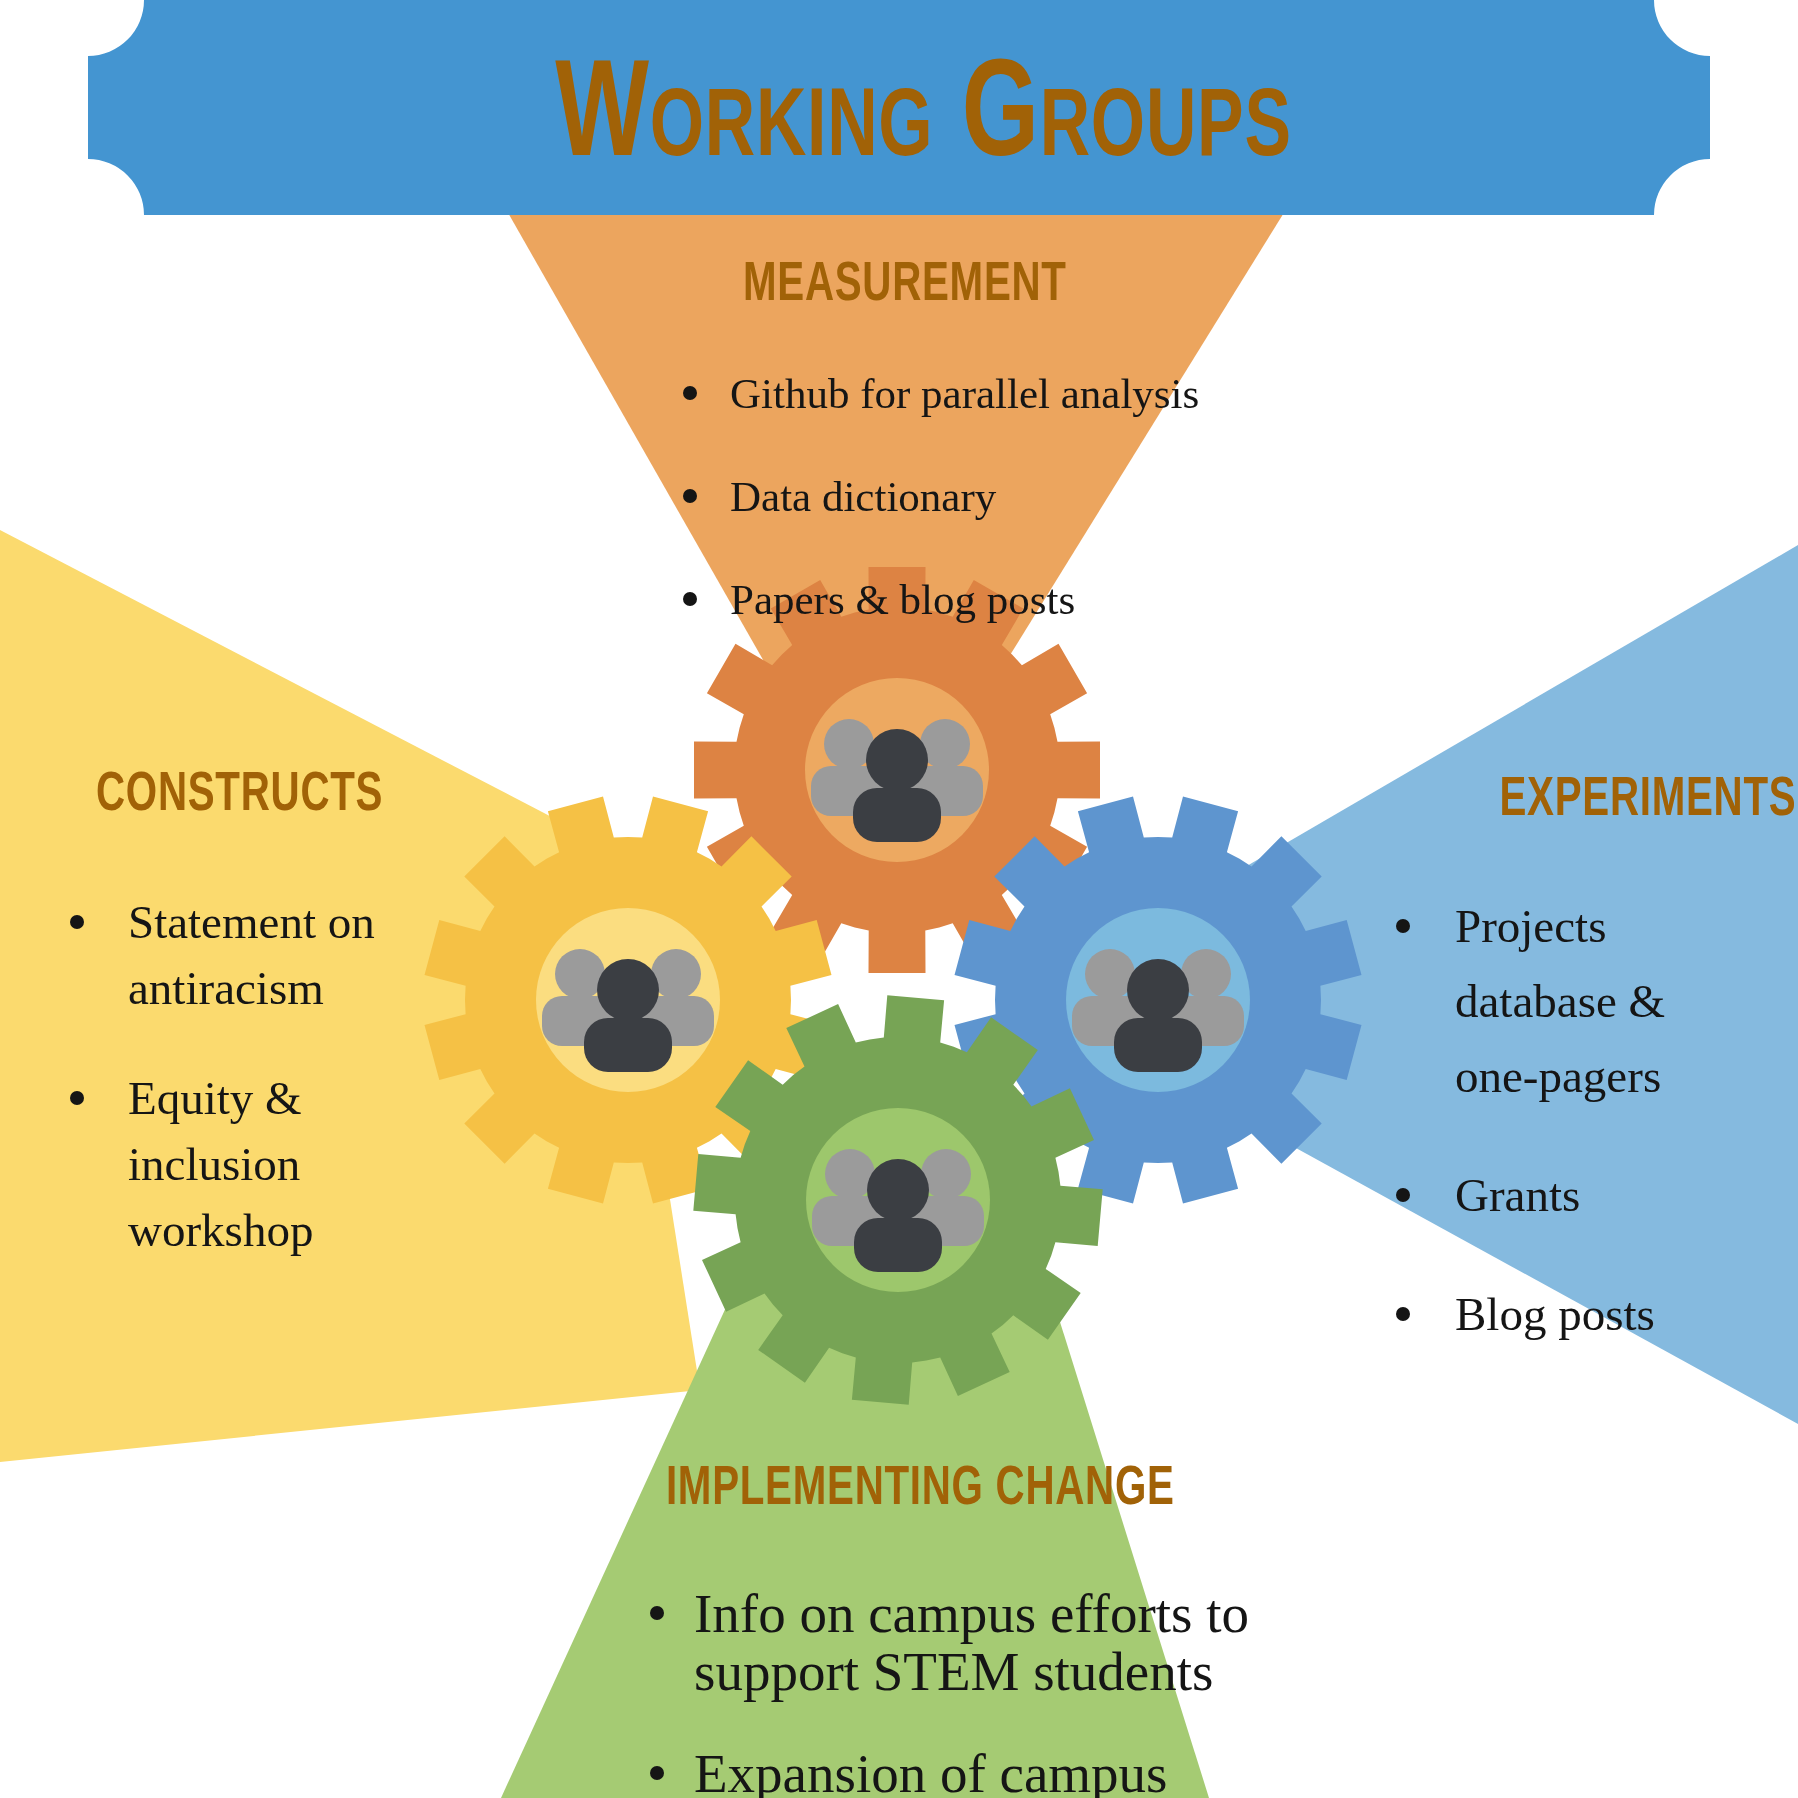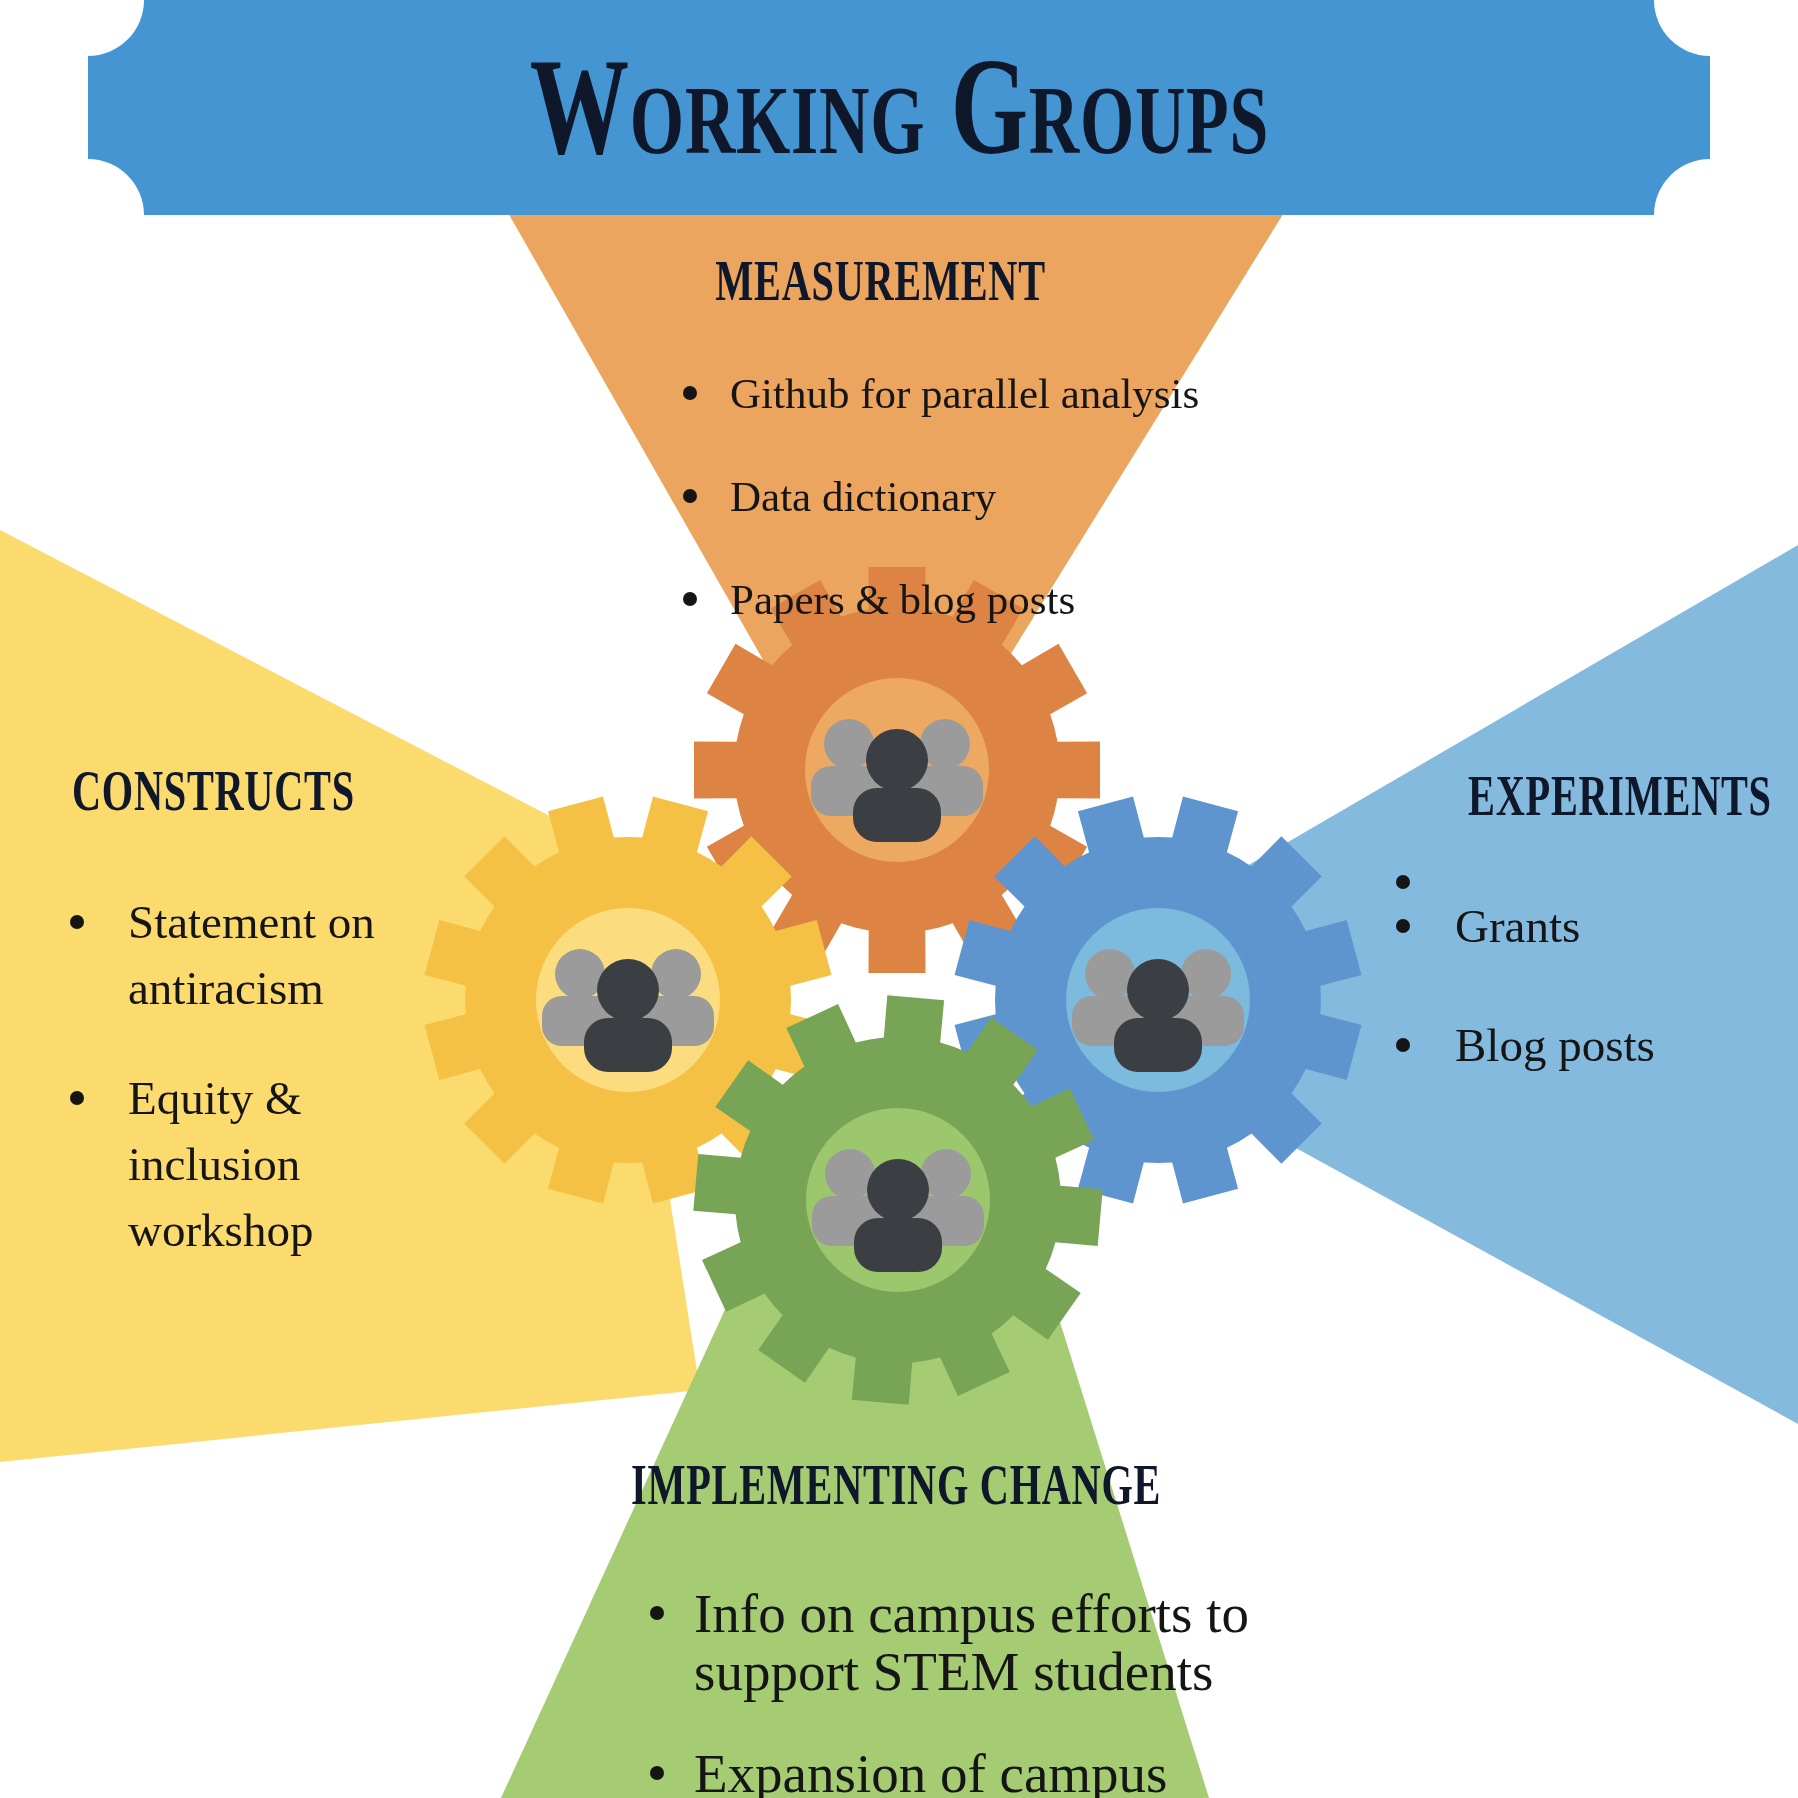--- a/index.html
+++ b/index.html
@@ -7,24 +7,25 @@
     position:relative;
     width:1798px;height:1798px;
     background:#ffffff;
     overflow:hidden;
     font-family:"Liberation Serif","DejaVu Serif",serif;
     color:#151515;
   }
   #art{position:absolute;left:0;top:0;width:1798px;height:1798px;}
   .abs{position:absolute;}
   .cond{
-    font-family:Liberation Serif, serif;
+    font-family:Liberation Sans, sans-serif;
     font-weight:800;
-    color:#0f172a;
+    color:#a16207;
     white-space:nowrap;
+    padding-left:24px;
   }
   .cond .sq{display:inline-block;transform:scaleX(0.72);letter-spacing:1px;}
   .center{text-align:center;}
   .center .sq{transform-origin:50% 50%;}
   .leftal .sq{transform-origin:0 50%;}
   .rightal{text-align:right;}
   .rightal .sq{transform-origin:100% 50%;}
   #title{
     left:88px;top:32px;width:1622px;
     font-size:138px;line-height:150px;
@@ -137,20 +138,21 @@
       <span class="bt">Equity &amp; inclusion workshop</span>
     </li>
   </ul>
 
   <div class="abs cond rightal h-section" style="left:1098px;top:767px;width:674px;">
     <span class="sq">EXPERIMENTS</span>
   </div>
   <ul id="list-experiments" class="abs blist">
     <li>
       <span class="dot"></span>
+      <span class="bt">Projects database &amp; one-pagers</span>
     </li>
     <li>
       <span class="dot"></span>
       <span class="bt">Grants</span>
     </li>
     <li>
       <span class="dot"></span>
       <span class="bt">Blog posts</span>
     </li>
   </ul>

